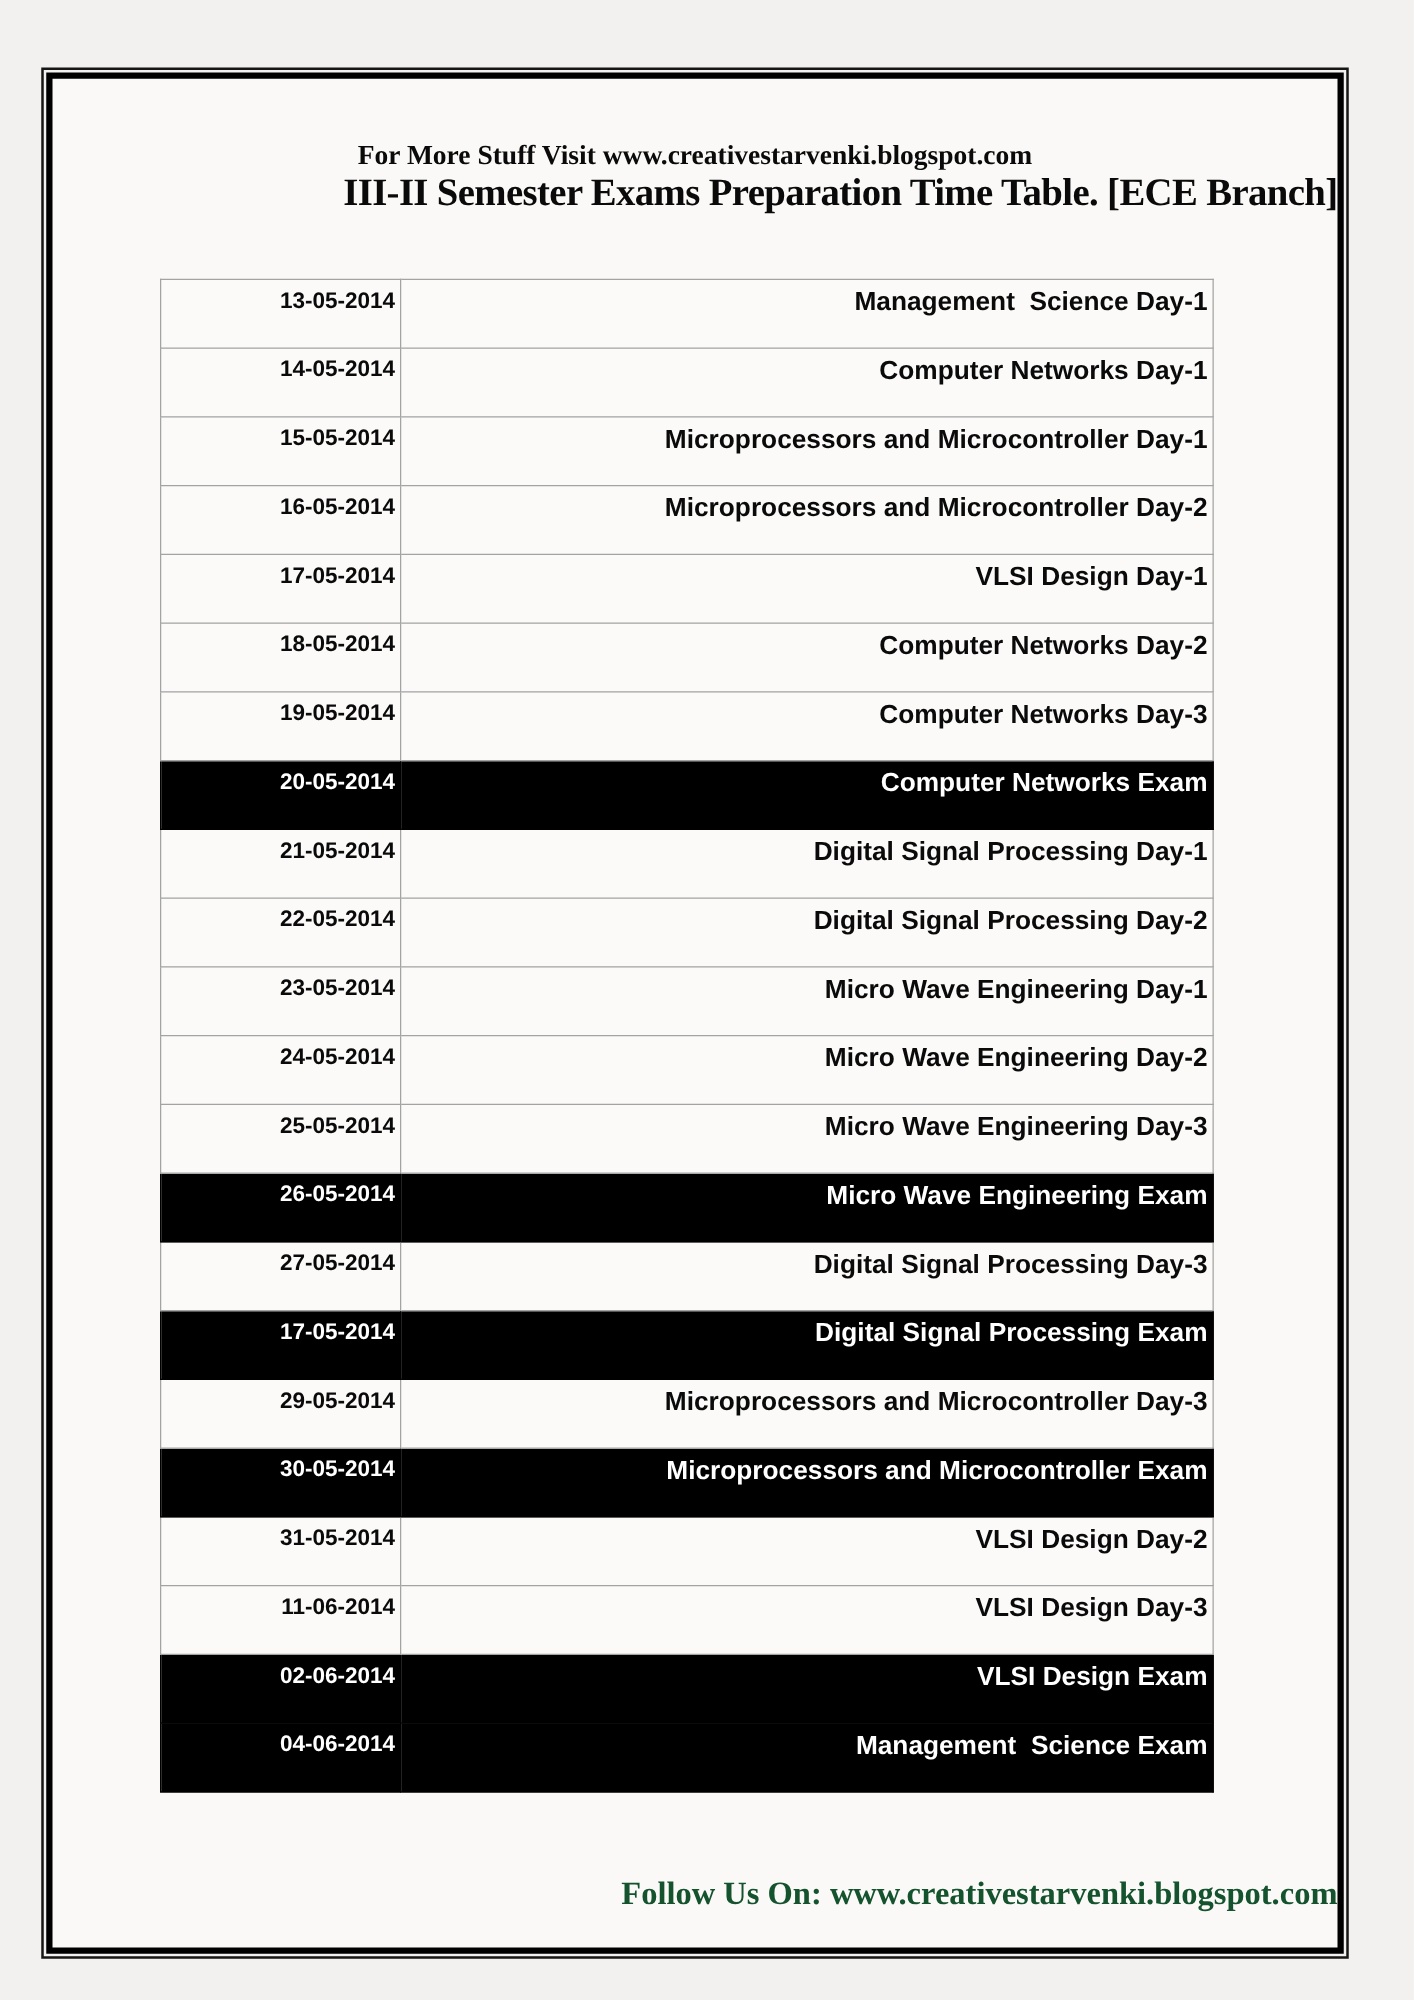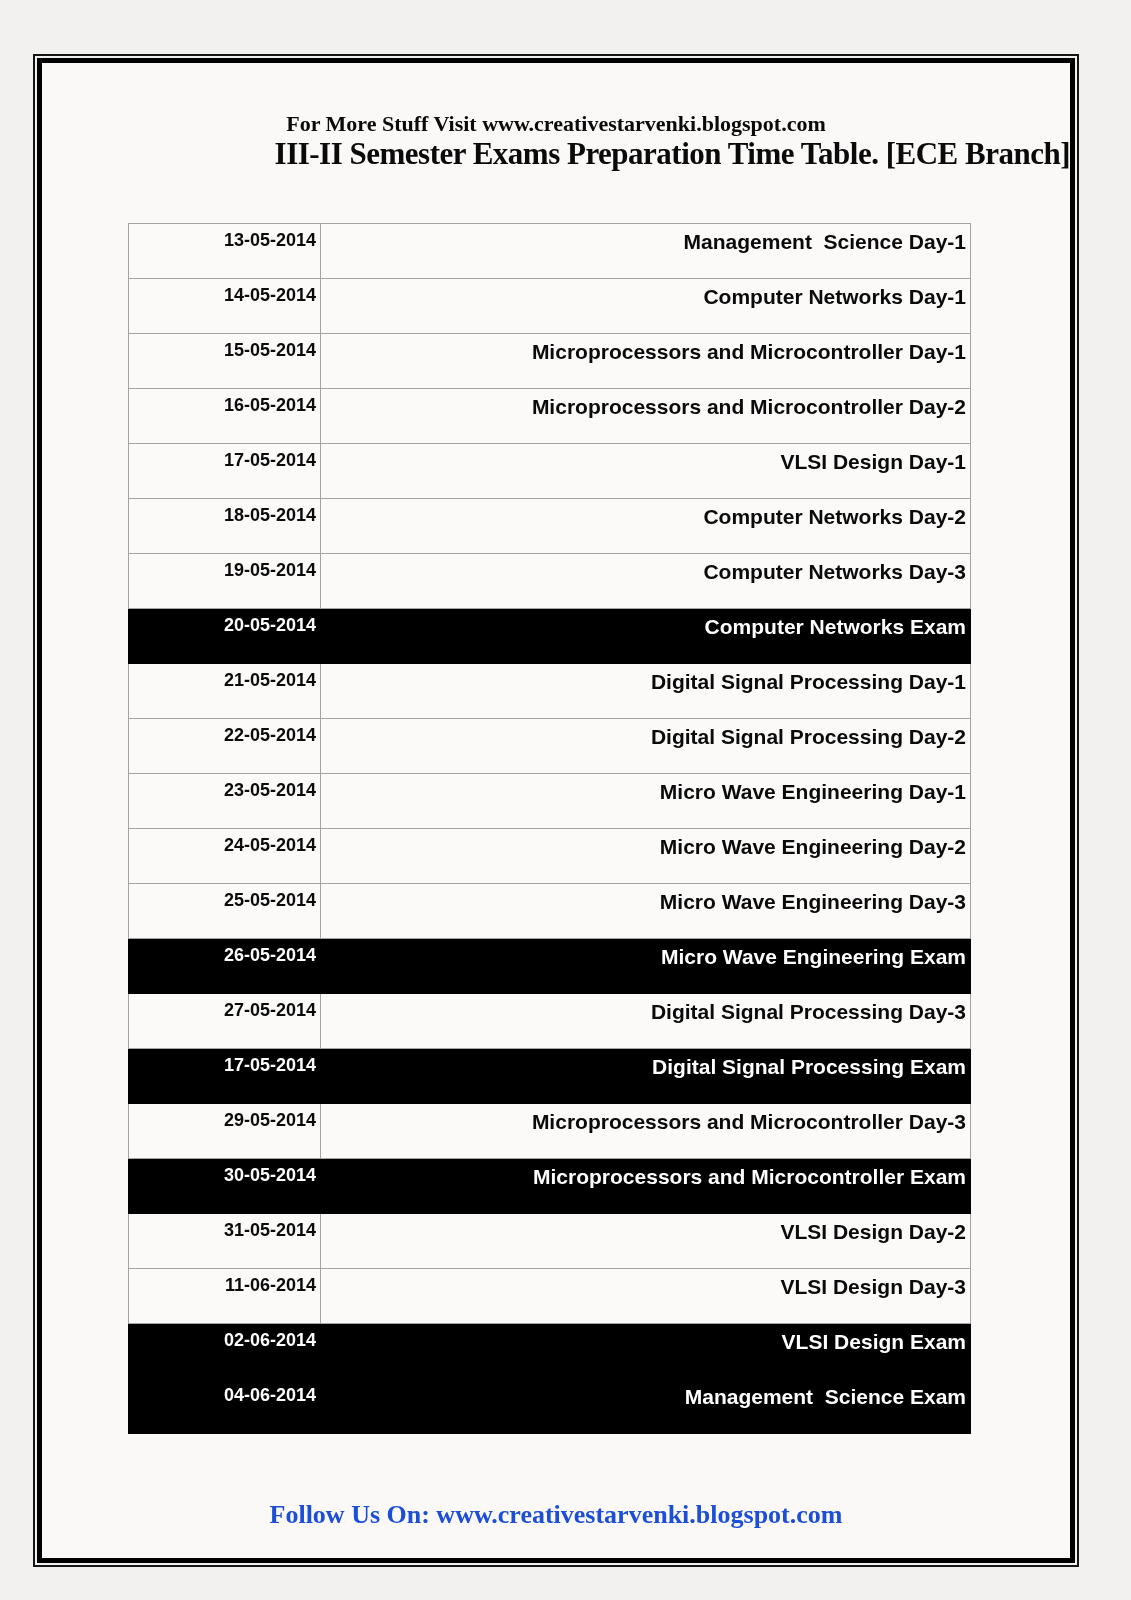--- a/index.html
+++ b/index.html
@@ -80,25 +80,25 @@
   tr.exam-row td {
     background: var(--exam-bg, #000000);
     color: var(--exam-fg, #ffffff);
     border-color: #000000;
   }
   .footer {
     position: absolute;
     left: 0;
     top: 1437px;
     width: 100%;
-    text-align: center;
+    text-align: right;
     font-family: "Liberation Serif", serif;
     font-weight: bold;
     font-size: 26px;
-    color: #1d4ed8;
+    color: #14532d;
   }
 </style>
 </head>
 <body style="--outer-bg: #f2f1ef; --page-bg: #faf9f7; --row-bg: #fbfaf9; --exam-bg: #000000; --exam-fg: #ffffff;">
 
 <div class="frame">
   <div class="frame-inner">
     <div class="promo-header">For More Stuff Visit www.creativestarvenki.blogspot.com</div>
     <div class="doc-title">III-II Semester Exams Preparation Time Table. [ECE Branch]</div>
     <table class="schedule">

